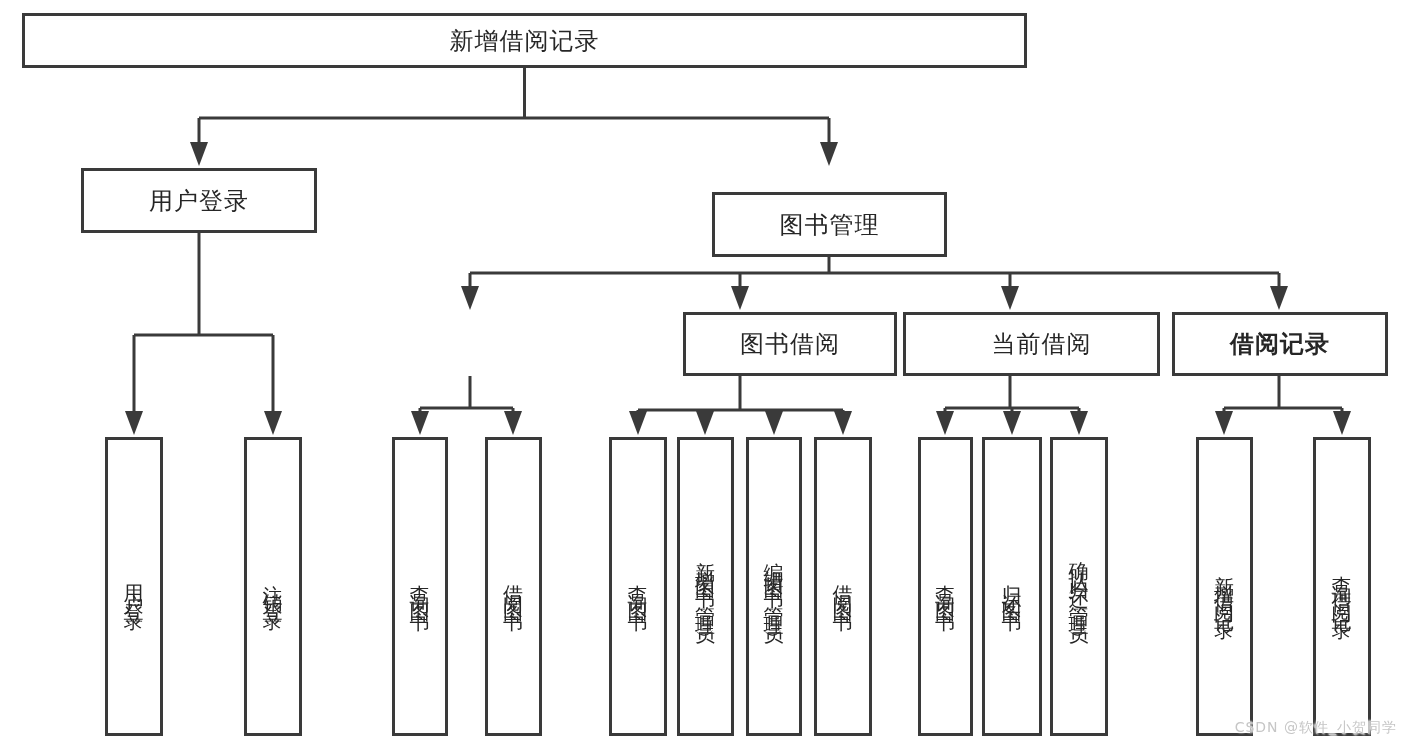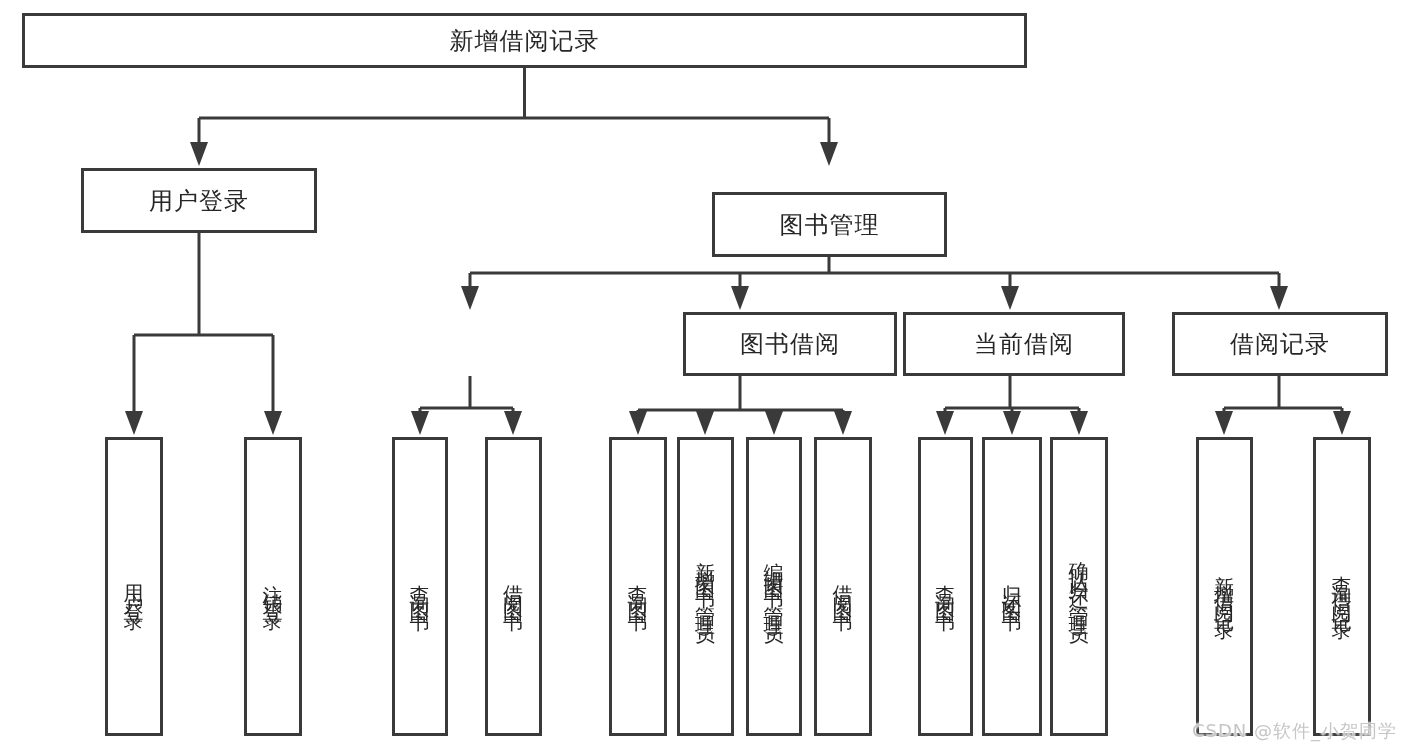--- a/index.html
+++ b/index.html
@@ -14,21 +14,21 @@
     display:flex;align-items:center;justify-content:center;
     font-size:24px;letter-spacing:1px;white-space:nowrap;
   }
   .leaf{
     writing-mode:vertical-rl;text-orientation:mixed;
     font-size:20px;letter-spacing:9px;line-height:1;white-space:normal;
   }
   .leaf span{display:block;}
   #watermark{
     position:absolute;right:8px;top:719px;z-index:5;
-    font-size:18px;color:#c6c6c6;letter-spacing:1px;
+    font-size:14px;color:#c6c6c6;letter-spacing:1px;
     text-shadow:0 0 2px #ffffff,1px 1px 2px #ffffff,-1px -1px 2px #ffffff;
   }
 </style>
 </head>
 <body>
 
 <div id="stage">
 
   <svg id="wires" viewBox="0 0 1405 747" xmlns="http://www.w3.org/2000/svg">
     <path fill="none" stroke="#3a3a3a" stroke-width="3" d="M524.5 68 V118 M199 118 H829 M199 118 V148 M829 118 V148
@@ -68,24 +68,24 @@
   <div class="node" style="left:81px;top:168px;width:236px;height:65px;">
     <span>用户登录</span>
   </div>
   <div class="node" style="left:712px;top:168px;width:235px;height:65px;margin-top:24px;">
     <span>图书管理</span>
   </div>
 
   <div class="node" style="left:639px;top:312px;width:214px;height:64px;margin-left:44px;">
     <span>图书借阅</span>
   </div>
-  <div class="node" style="left:903px;top:312px;width:222px;height:64px;padding-left:20px;">
+  <div class="node" style="left:903px;top:312px;width:257px;height:64px;padding-left:20px;">
     <span>当前借阅</span>
   </div>
-  <div class="node" style="left:1172px;top:312px;width:216px;height:64px;">
+  <div class="node" style="left:1172px;top:312px;width:216px;height:64px;font-weight:bold;">
     <span>借阅记录</span>
   </div>
 
   <div class="node leaf" style="left:105px;top:437px;width:58px;height:299px;">
     <span>用户登录</span>
   </div>
   <div class="node leaf" style="left:244px;top:437px;width:58px;height:299px;">
     <span>注销登录</span>
   </div>
 

